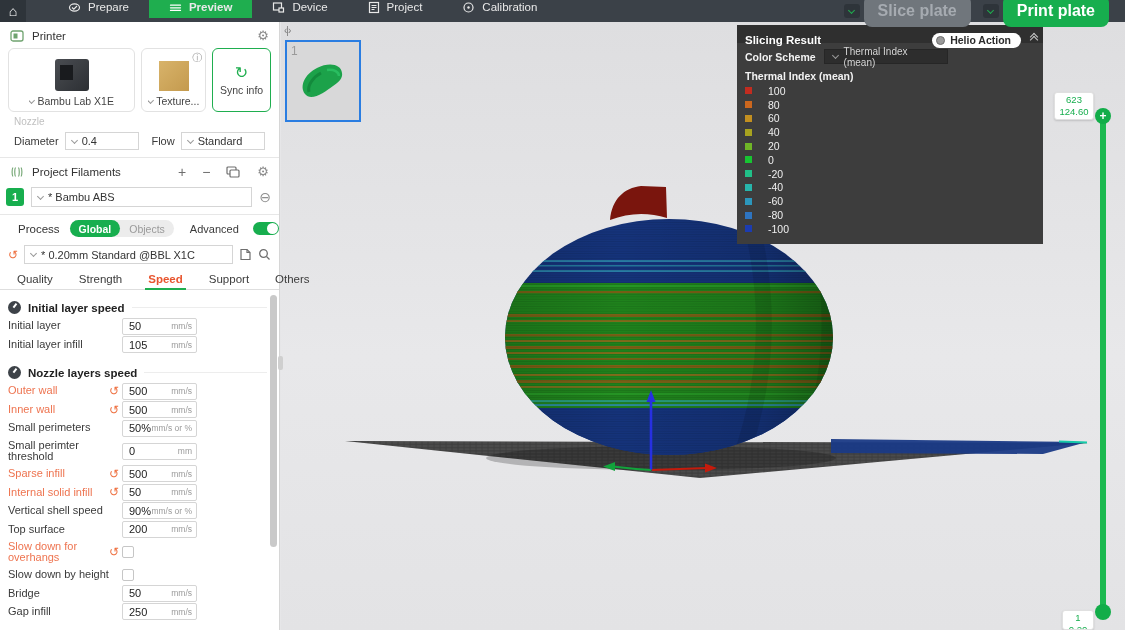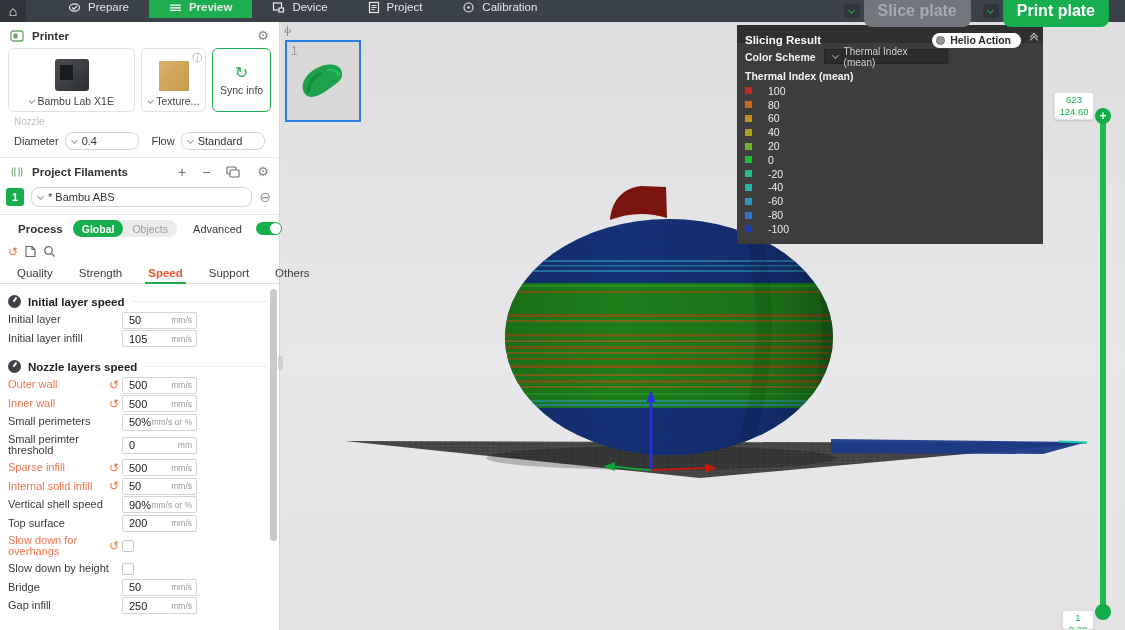--- a/index.html
+++ b/index.html
@@ -17,39 +17,39 @@
 .btn-group{display:flex;align-items:center;gap:4px}
 .chevbtn{width:16px;height:14px;border-radius:3px;background:#2e343a;display:flex;align-items:center;justify-content:center}
 .chev{display:inline-block;width:5px;height:5px;border-right:1.5px solid #1fae4f;border-bottom:1.5px solid #1fae4f;transform:rotate(45deg);margin-top:-2px}
 .pillbtn{height:15px;border-radius:8px;display:flex;align-items:center;padding:16px 14px;font-size:16px;font-weight:bold}
 .pill-slice{background:#70767c;color:#a6abb1}
 .pill-print{background:#17ae4e;color:#fff}
 
 
 .leftpanel{position:absolute;top:22px;left:0;width:280px;bottom:0;background:#fff;border-right:1px solid #d6d6d6;display:flex;flex-direction:column;z-index:40}
 .sec-head{display:flex;align-items:center;gap:8px;height:21px;padding:0 10px;margin-top:3px}
-.sec-head .title{font-weight:bold;font-size:11.5px;color:#333}
+.sec-head .title{font-weight:normal;font-size:11.5px;color:#333}
 .hgrow{flex:1}
 .gear{color:#8a8a8a;font-size:13px;line-height:1}
 .cards{display:flex;gap:6px;padding:2px 8px 0 8px;height:66px}
 .pcard{border:1px solid #e2e2e2;border-radius:6px;background:#fff;display:flex;flex-direction:column;align-items:center;justify-content:flex-end;padding:4px 2px;position:relative}
 .pcard.main{width:130px}
 .pcard.plate{width:66px}
 .pcard.sync{width:60px;border:1px solid #1fae4f;justify-content:center;gap:3px}
 .pcard .lbl{font-size:10.5px;color:#444;display:flex;align-items:center;gap:3px;white-space:nowrap;overflow:hidden;max-width:100%}
 .gchev{display:inline-block;width:5px;height:5px;border-right:1.2px solid #9a9a9a;border-bottom:1.2px solid #9a9a9a;transform:rotate(45deg);flex:0 0 auto;margin-top:-2px}
 .printer-img{width:34px;height:32px;background:linear-gradient(135deg,#4a4d52,#2c2f33);border-radius:3px;margin-bottom:4px;position:relative}
 .printer-img:after{content:"";position:absolute;left:5px;top:6px;width:13px;height:15px;background:#191b1e}
 .plate-img{width:30px;height:30px;background:linear-gradient(135deg,#d8b36a,#c49a4e);margin-bottom:4px}
 .info-i{position:absolute;top:2px;right:3px;color:#9a9a9a;font-size:10px}
 .sync-ic{color:#1fae4f;font-size:16px;line-height:1}
 .nozzle-lbl{color:#c0c0c0;font-size:10px;padding:4px 0 0 14px}
 .nf-row{display:flex;align-items:center;gap:6px;padding:5px 14px 0 14px}
 .nf-row .flab{font-size:11px;color:#3a3a3a}
-.dropbox{height:18px;border:1px solid #d5d5d5;border-radius:8px;background:#fff;display:flex;align-items:center;gap:5px;padding:0 6px;font-size:11px;color:#333}
+.dropbox{height:18px;border:1px solid #d5d5d5;border-radius:0;background:#fff;display:flex;align-items:center;gap:5px;padding:0 6px;font-size:11px;color:#333}
 .sep{border-top:1px solid #e7e7e7;margin-top:7px}
 .icbtn{color:#6e6e6e;font-size:13px;line-height:1}
 .slot{width:18px;height:18px;background:#17ae4e;color:#fff;border-radius:3px;display:flex;align-items:center;justify-content:center;font-weight:bold;font-size:11px}
 .fil-row{display:flex;align-items:center;gap:7px;padding:5px 8px 0 6px}
 .fil-drop{flex:1;height:20px}
 .minus-circle{color:#8f8f8f;font-size:14px;line-height:1}
 .scope-pill{display:flex;align-items:center;background:#ececec;border-radius:9px;height:17px;font-size:10.5px;margin-left:2px}
 .scope-pill .on{background:#17ae4e;color:#fff;border-radius:9px;height:17px;display:flex;align-items:center;padding:0 9px;font-weight:bold}
 .scope-pill .off{color:#9a9a9a;padding:0 9px}
 .advanced{display:flex;align-items:flex-end;gap:14px;font-size:11px;color:#3a3a3a}
@@ -266,20 +266,24 @@
         <path d="M1 2h2M1 5.5h2M1 9h2M5 2h7M5 5.5h7M5 9h7" stroke="#6e6e6e" stroke-width="1.2"></path>
       </svg>
     <svg width="13" height="11" viewBox="0 0 13 11" style="margin-left:8px">
         <path d="M9.5 1L3.5 10" stroke="#6e6e6e" stroke-width="1.2"></path>
         <path d="M2.5 2.5v3M1 4h3M10.5 6.5v3M9 8h3" stroke="#6e6e6e" stroke-width="1.1"></path>
       </svg>
   </div>
 
   <div class="preset-row">
     <span class="reset-ic">↺</span>
+    <div class="dropbox preset-drop">
+      <span class="gchev"></span>
+      <span>* 0.20mm Standard @BBL X1C</span>
+    </div>
     <svg width="13" height="13" viewBox="0 0 13 13">
         <path d="M2 1.5h6l3 3v7H2z" fill="none" stroke="#6e6e6e" stroke-width="1.2"></path>
         <path d="M8 1.5v3h3" fill="none" stroke="#6e6e6e" stroke-width="1.2"></path>
       </svg>
     <svg width="13" height="13" viewBox="0 0 13 13">
         <circle cx="5.5" cy="5.5" r="3.8" fill="none" stroke="#6e6e6e" stroke-width="1.3"></circle>
         <path d="M8.5 8.5l3 3" stroke="#6e6e6e" stroke-width="1.3"></path>
       </svg>
   </div>
 

